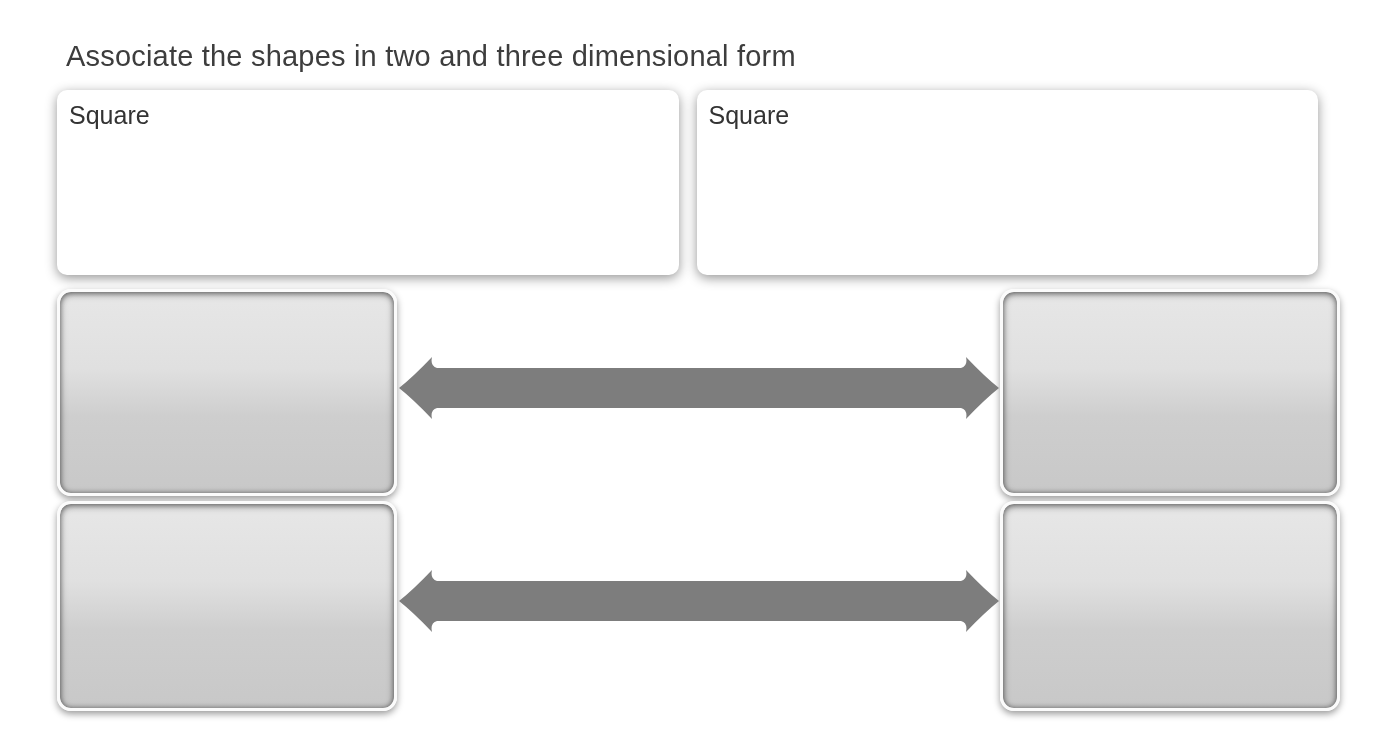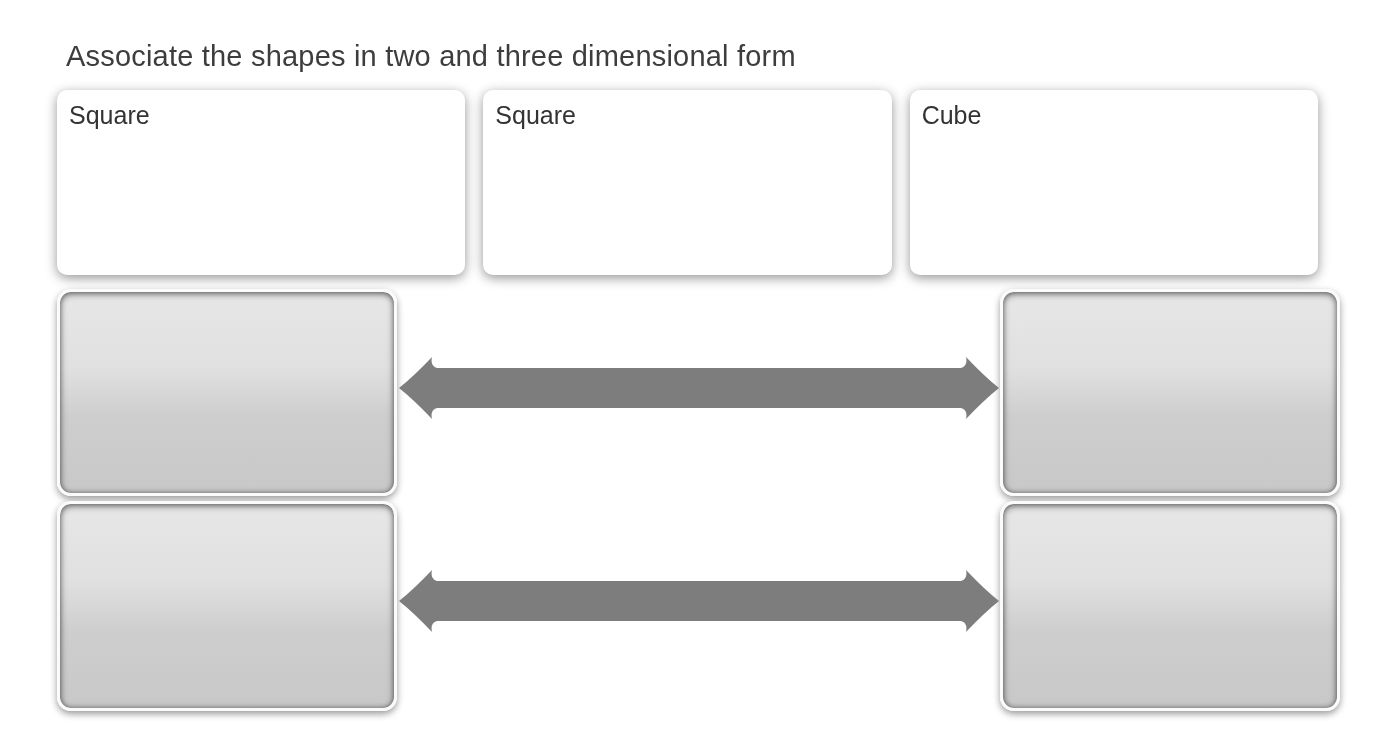--- a/index.html
+++ b/index.html
@@ -52,23 +52,20 @@
 
 <div class="page-title">Associate the shapes in two and three dimensional form</div>
 
 <div class="card-row">
   <div class="term-card">
     <div class="label">Square</div>
   </div>
   <div class="term-card">
     <div class="label">Square</div>
   </div>
-  <div class="term-card">
-    <div class="label">Cube</div>
-  </div>
 </div>
 
 <div class="drop-zone zone-r1l"></div>
 
 <div class="drop-zone zone-r1r"></div>
 
 <svg class="arrow arrow-1" viewBox="0 0 600 66" xmlns="http://www.w3.org/2000/svg">
   <path d="M 0,33
            Q 14,22 33,2
            Q 31,11 38,13

